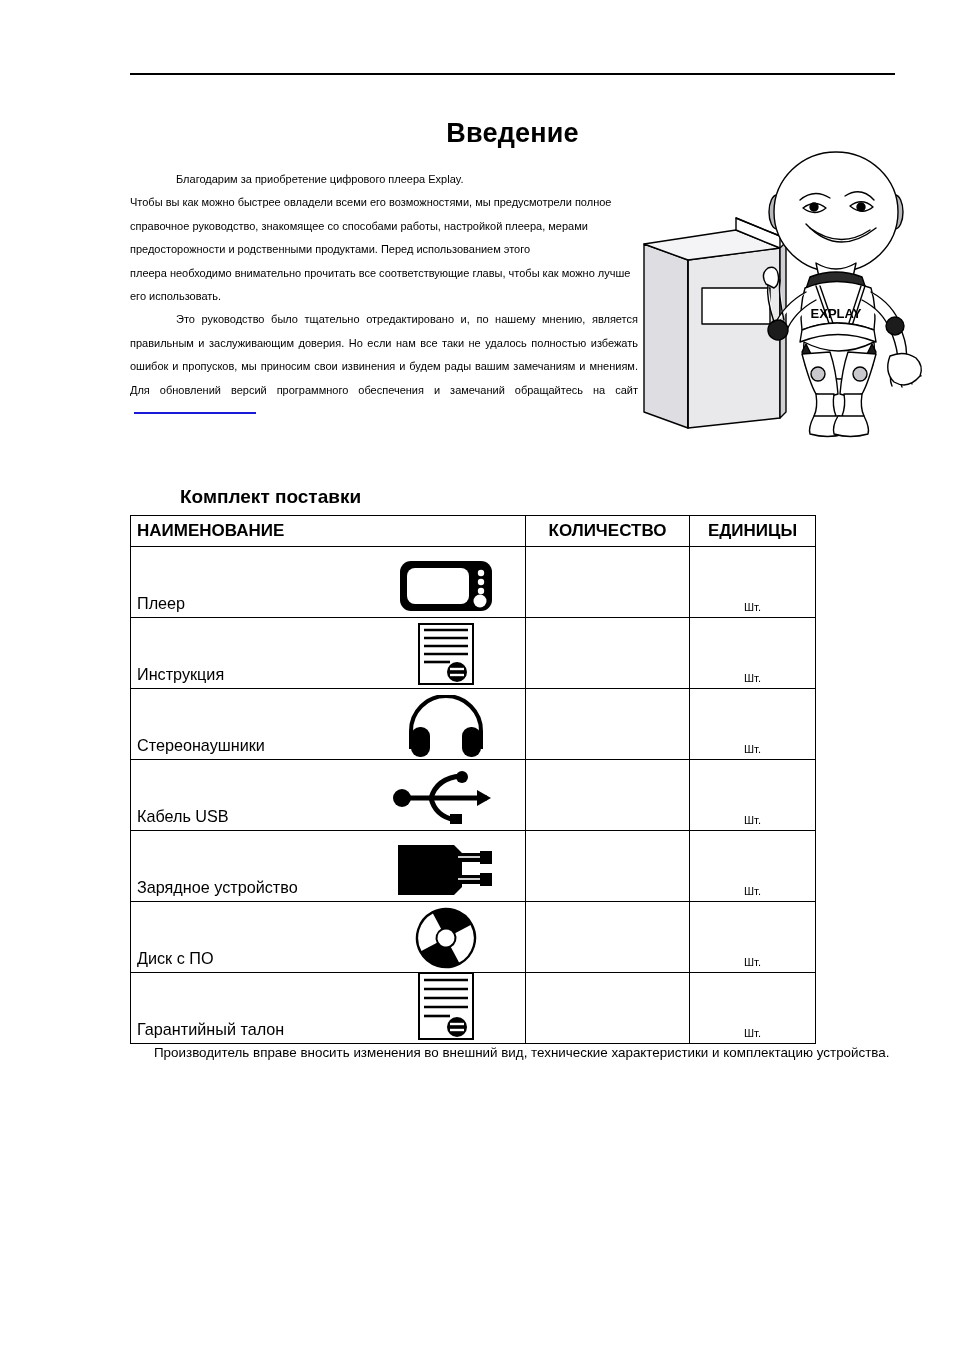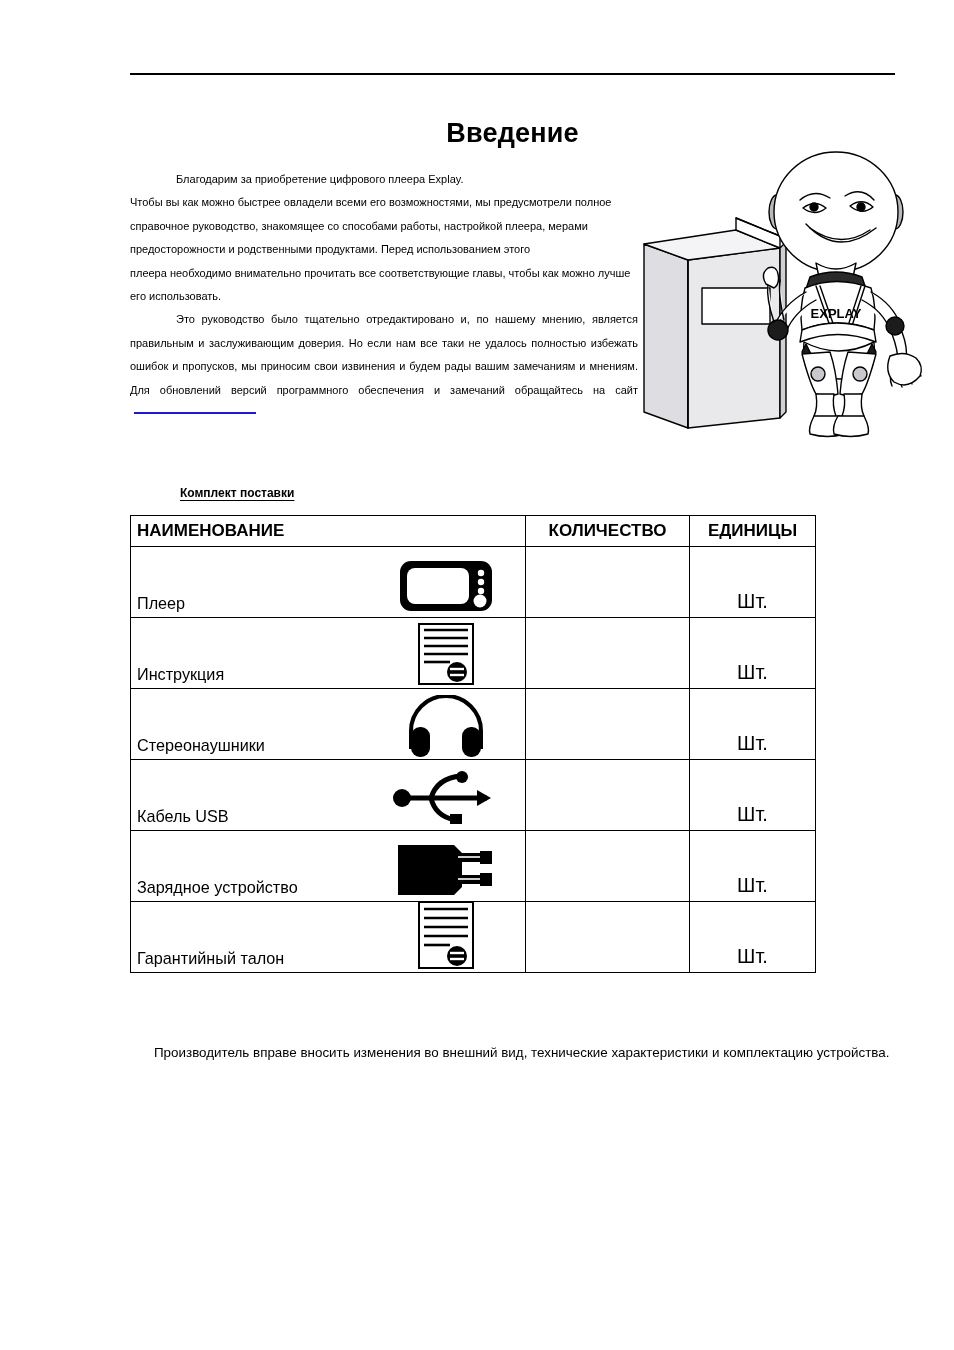--- a/index.html
+++ b/index.html
@@ -83,23 +83,22 @@
     width: 300px;
     height: 300px;
   }
   .mascot svg { display: block; }
 
   
   .section-heading {
     position: absolute;
     left: 180px;
     top: 486px;
-    font-size: 12px;
+    font-size: 19px;
     font-weight: bold;
-    text-decoration: underline;
     text-underline-offset: 3px;
   }
 
   
   .kit-table {
     position: absolute;
     left: 130px;
     top: 515px;
     width: 646px;
     border-collapse: collapse;
@@ -128,21 +127,21 @@
   .cell-name {
     position: relative;
     vertical-align: bottom;
     font-size: 16.2px;
     padding: 0 0 4px 6px !important;
   }
   .cell-qty { }
   .cell-units {
     text-align: center;
     vertical-align: bottom;
-    font-size: 20px;
+    font-size: 11px;
     padding-bottom: 4px !important;
   }
 
   .row-icon {
     position: absolute;
     right: 24px;
     bottom: 2px;
     width: 110px;
     height: 66px;
     display: flex;
@@ -380,20 +379,37 @@
                 <line x1="66" y1="16" x2="88" y2="16"></line>
                 <line x1="66" y1="38" x2="88" y2="38"></line>
               </g>
             </svg>
           </span>
         </td>
         <td class="cell-qty"></td>
         <td class="cell-units">Шт.</td>
       </tr>
 
+      <tr>
+        <td class="cell-name">
+          <span class="item-label">Диск с ПО</span>
+          <span class="row-icon">
+            <svg viewBox="0 0 64 64" width="64" height="64" xmlns="http://www.w3.org/2000/svg">
+              <g transform="rotate(-28 32 32)">
+                <circle cx="32" cy="32" r="29" fill="#fff" stroke="#000" stroke-width="2.4"></circle>
+                <path d="M32 3 A29 29 0 0 1 61 32 L32 32 Z" fill="#000"></path>
+                <path d="M32 61 A29 29 0 0 1 3 32 L32 32 Z" fill="#000"></path>
+                <circle cx="32" cy="32" r="9.5" fill="#fff" stroke="#000" stroke-width="2"></circle>
+              </g>
+            </svg>
+          </span>
+        </td>
+        <td class="cell-qty"></td>
+        <td class="cell-units">Шт.</td>
+      </tr>
 
       <tr>
         <td class="cell-name">
           <span class="item-label">Гарантийный талон</span>
           <span class="row-icon">
             <svg viewBox="0 0 60 70" width="60" height="70" xmlns="http://www.w3.org/2000/svg">
               <rect x="3" y="2" width="54" height="66" fill="#fff" stroke="#000" stroke-width="2"></rect>
               <g stroke="#000" stroke-width="2.6">
                 <line x1="8" y1="9" x2="52" y2="9"></line>
                 <line x1="8" y1="18" x2="52" y2="18"></line>

